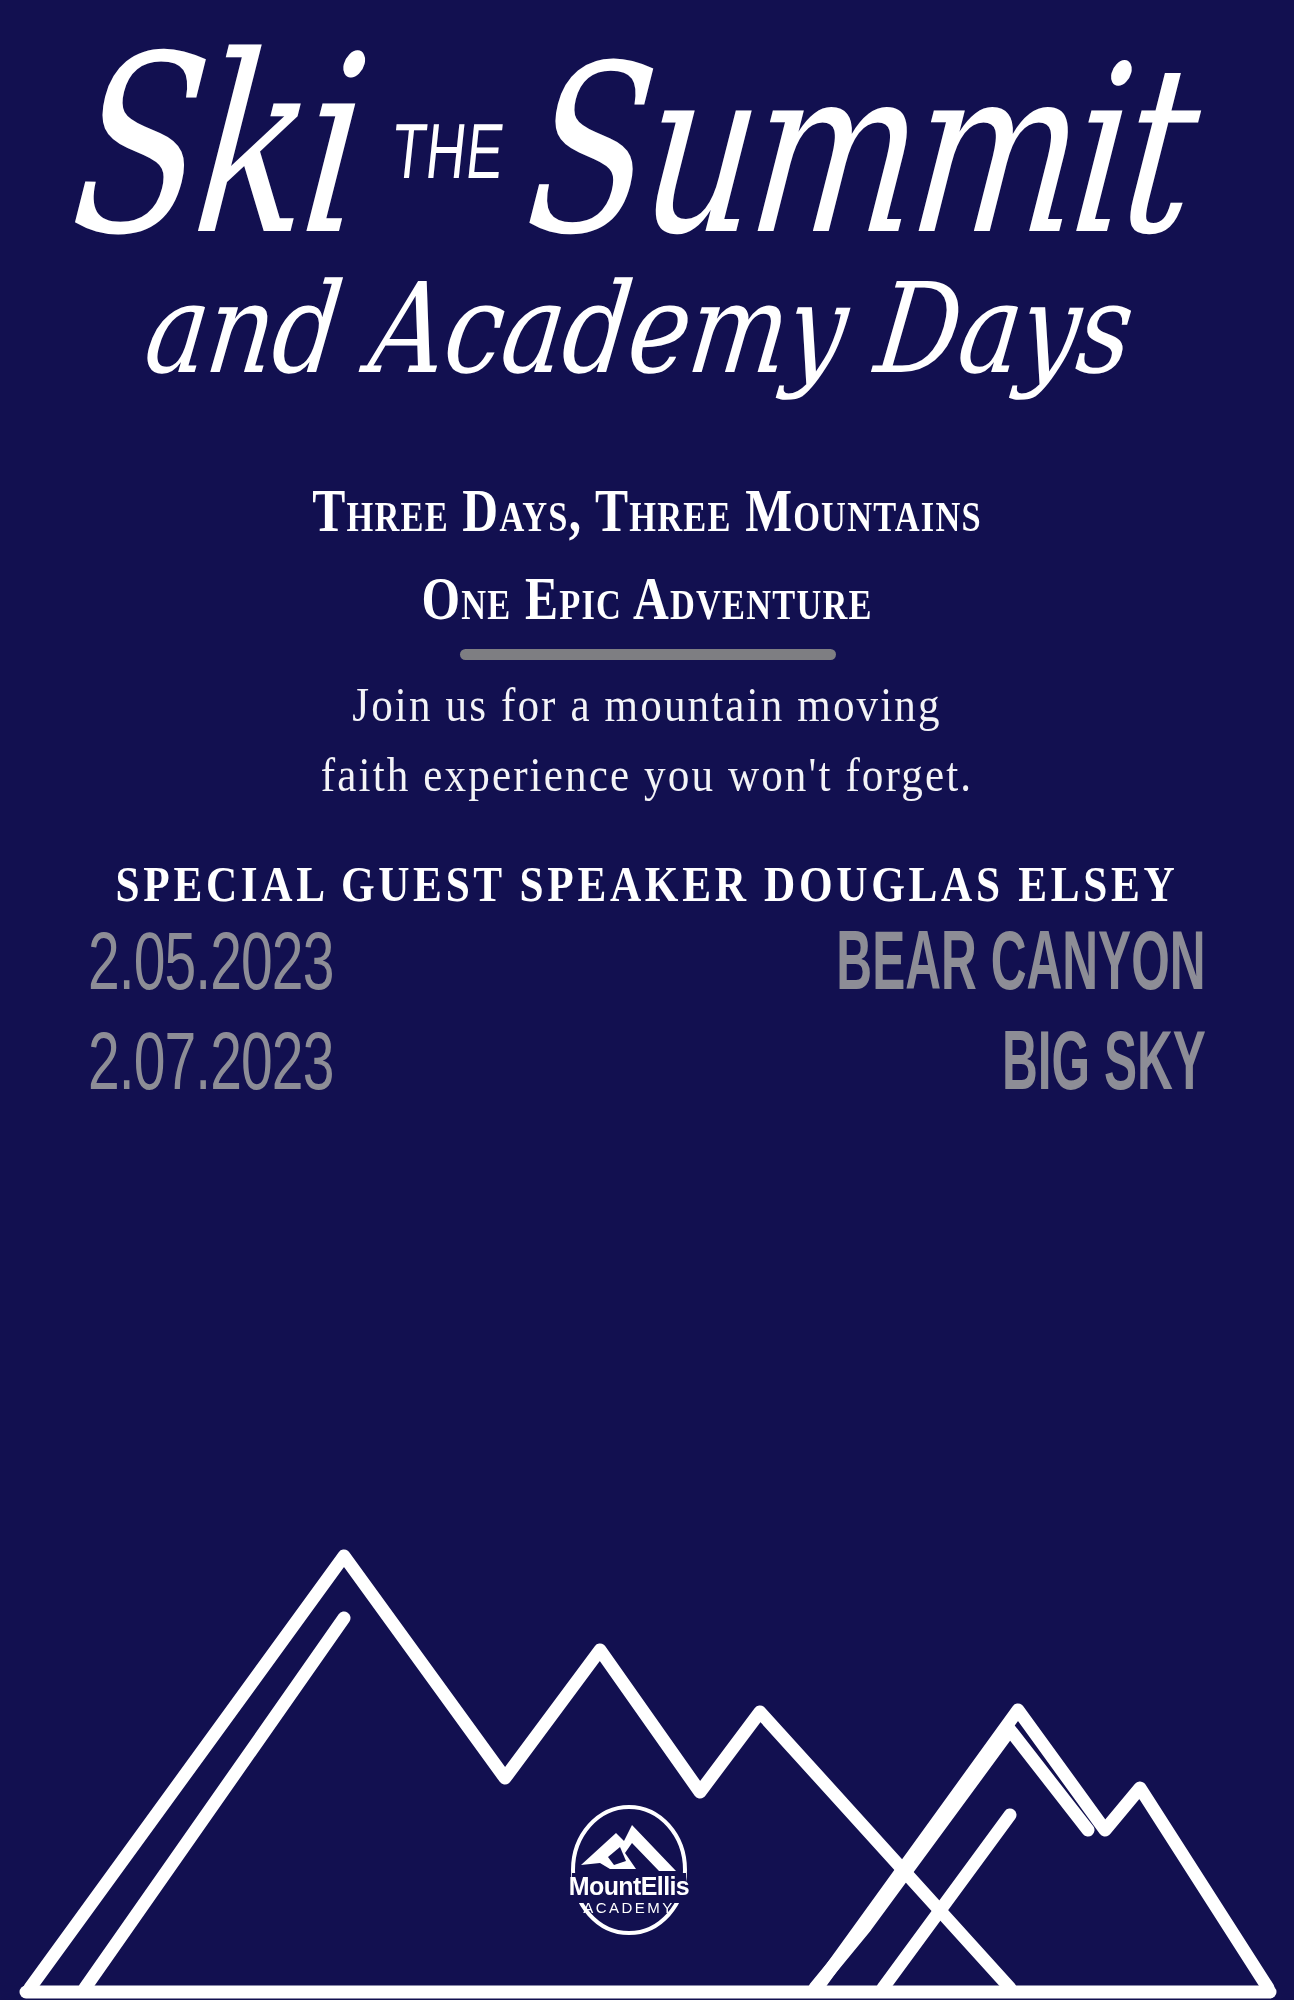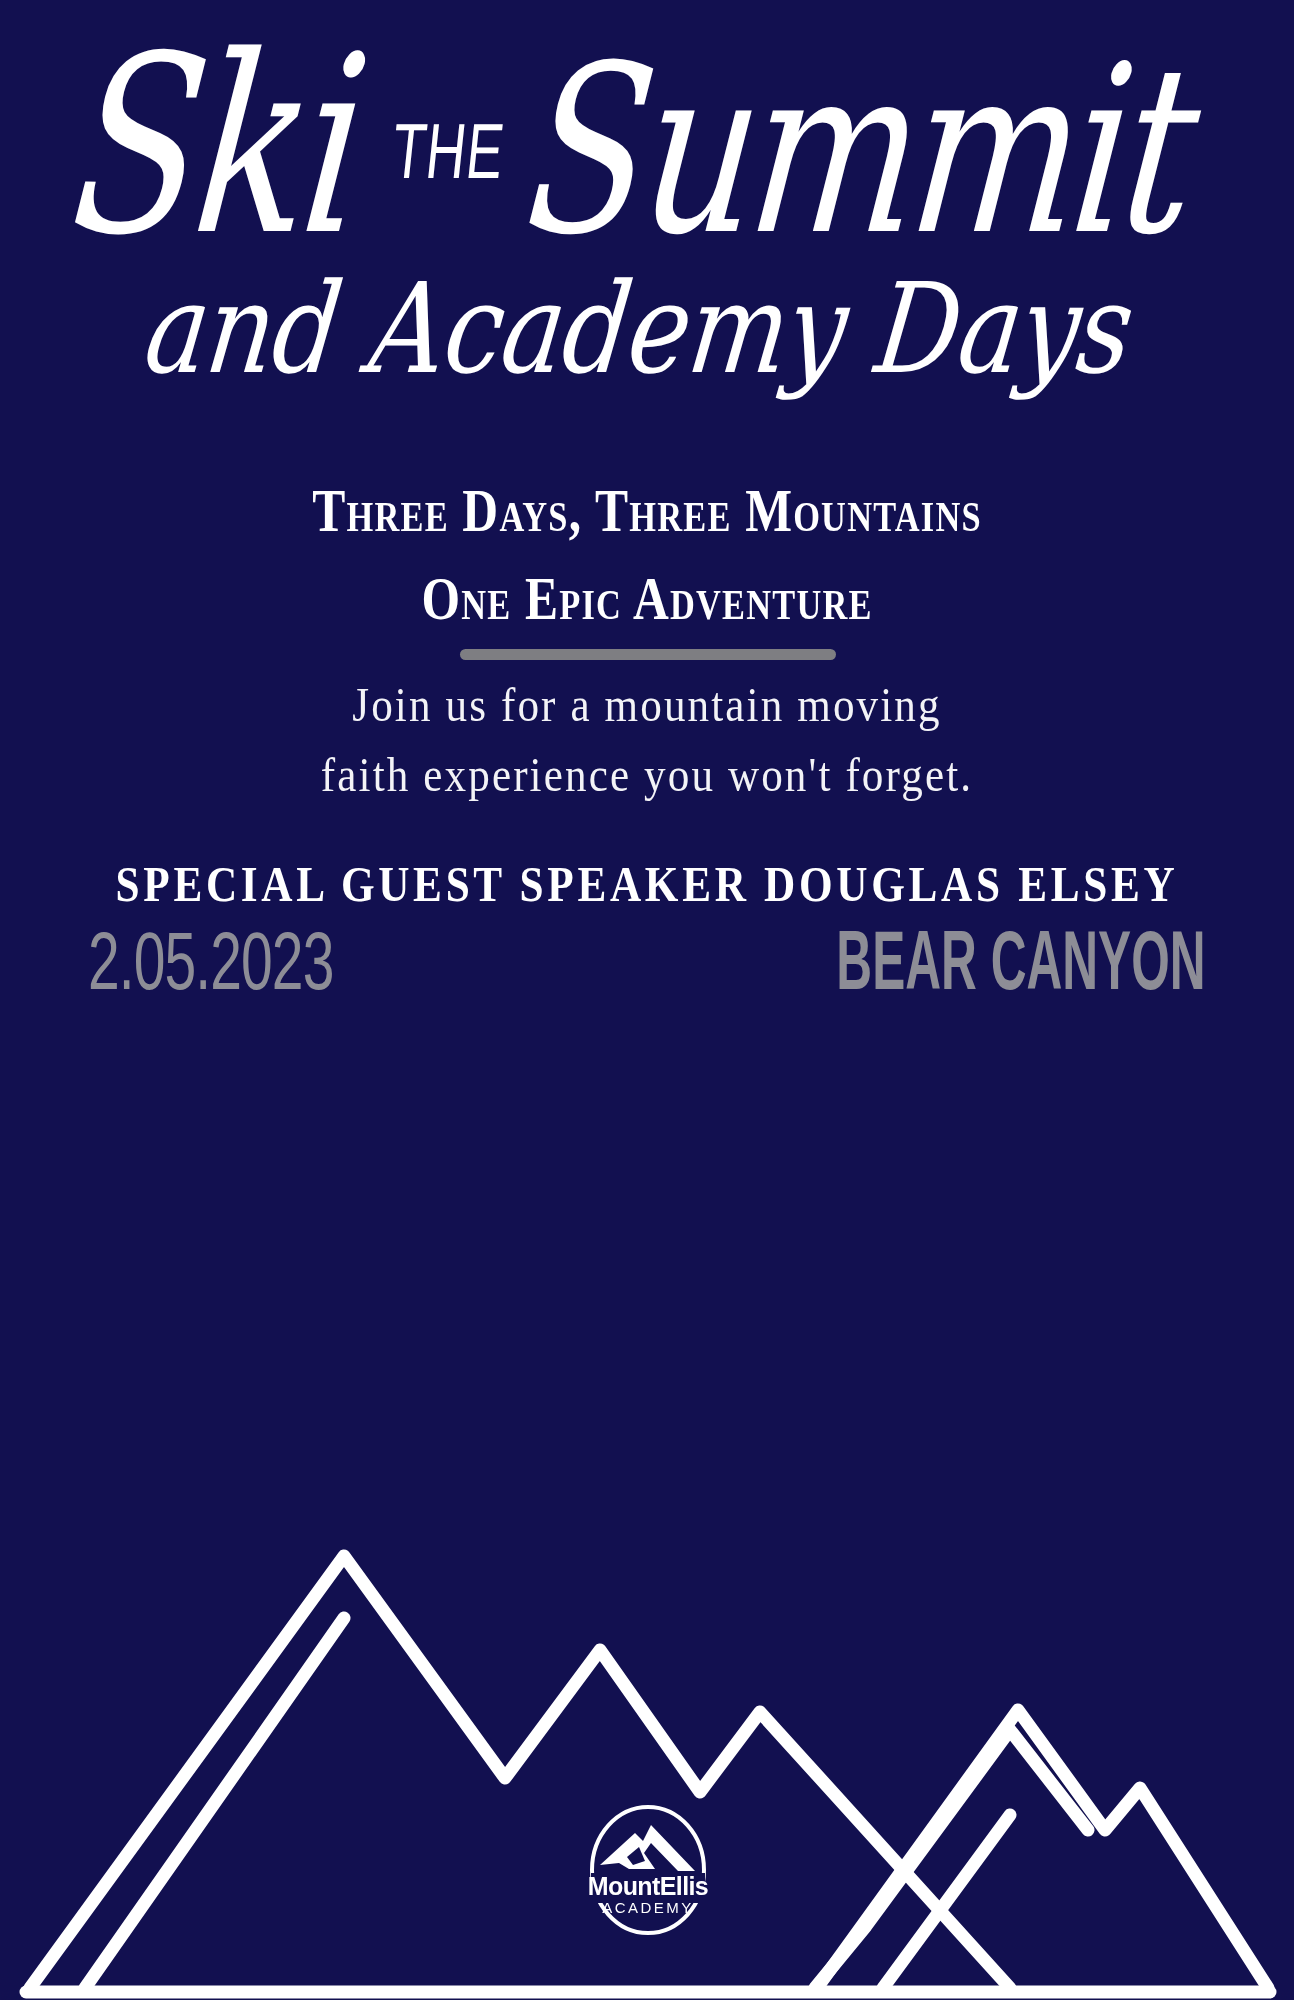--- a/index.html
+++ b/index.html
@@ -173,21 +173,21 @@
     left: 0;
     bottom: 0;
     width: 1294px;
     height: 560px;
   }
   .mountains svg { display: block; width: 100%; height: 100%; }
 
   
   .logo {
     position: absolute;
-    left: 583px;
+    left: 564px;
     top: 1803px;
     width: 130px;
     height: 135px;
   }
   .logo svg { display: block; width: 100%; height: 100%; }
 </style>
 </head>
 <body>
 
 <div id="poster">
@@ -208,20 +208,24 @@
     <span class="line">Join us for a mountain moving</span>
     <span class="line">faith experience you won't forget.</span>
   </div>
 
   <div class="speaker">SPECIAL GUEST SPEAKER DOUGLAS ELSEY</div>
 
   <div class="schedule">
     <div class="sched-row">
       <span class="sched-date">2.05.2023</span>
       <span class="sched-venue">BEAR CANYON</span>
+    </div>
+    <div class="sched-row">
+      <span class="sched-date">2.07.2023</span>
+      <span class="sched-venue">BIG SKY</span>
     </div>
   </div>
 
   <div class="mountains">
     <svg viewBox="0 0 1294 560" preserveAspectRatio="none">
       <g fill="none" stroke="#ffffff" stroke-width="13" stroke-linejoin="round" stroke-linecap="round">
 
         <path d="M 30 548 L 344 116 L 505 338 L 600 210 L 700 352 L 760 272 L 1010 548"></path>
 
         <path d="M 85 548 L 344 178"></path>

